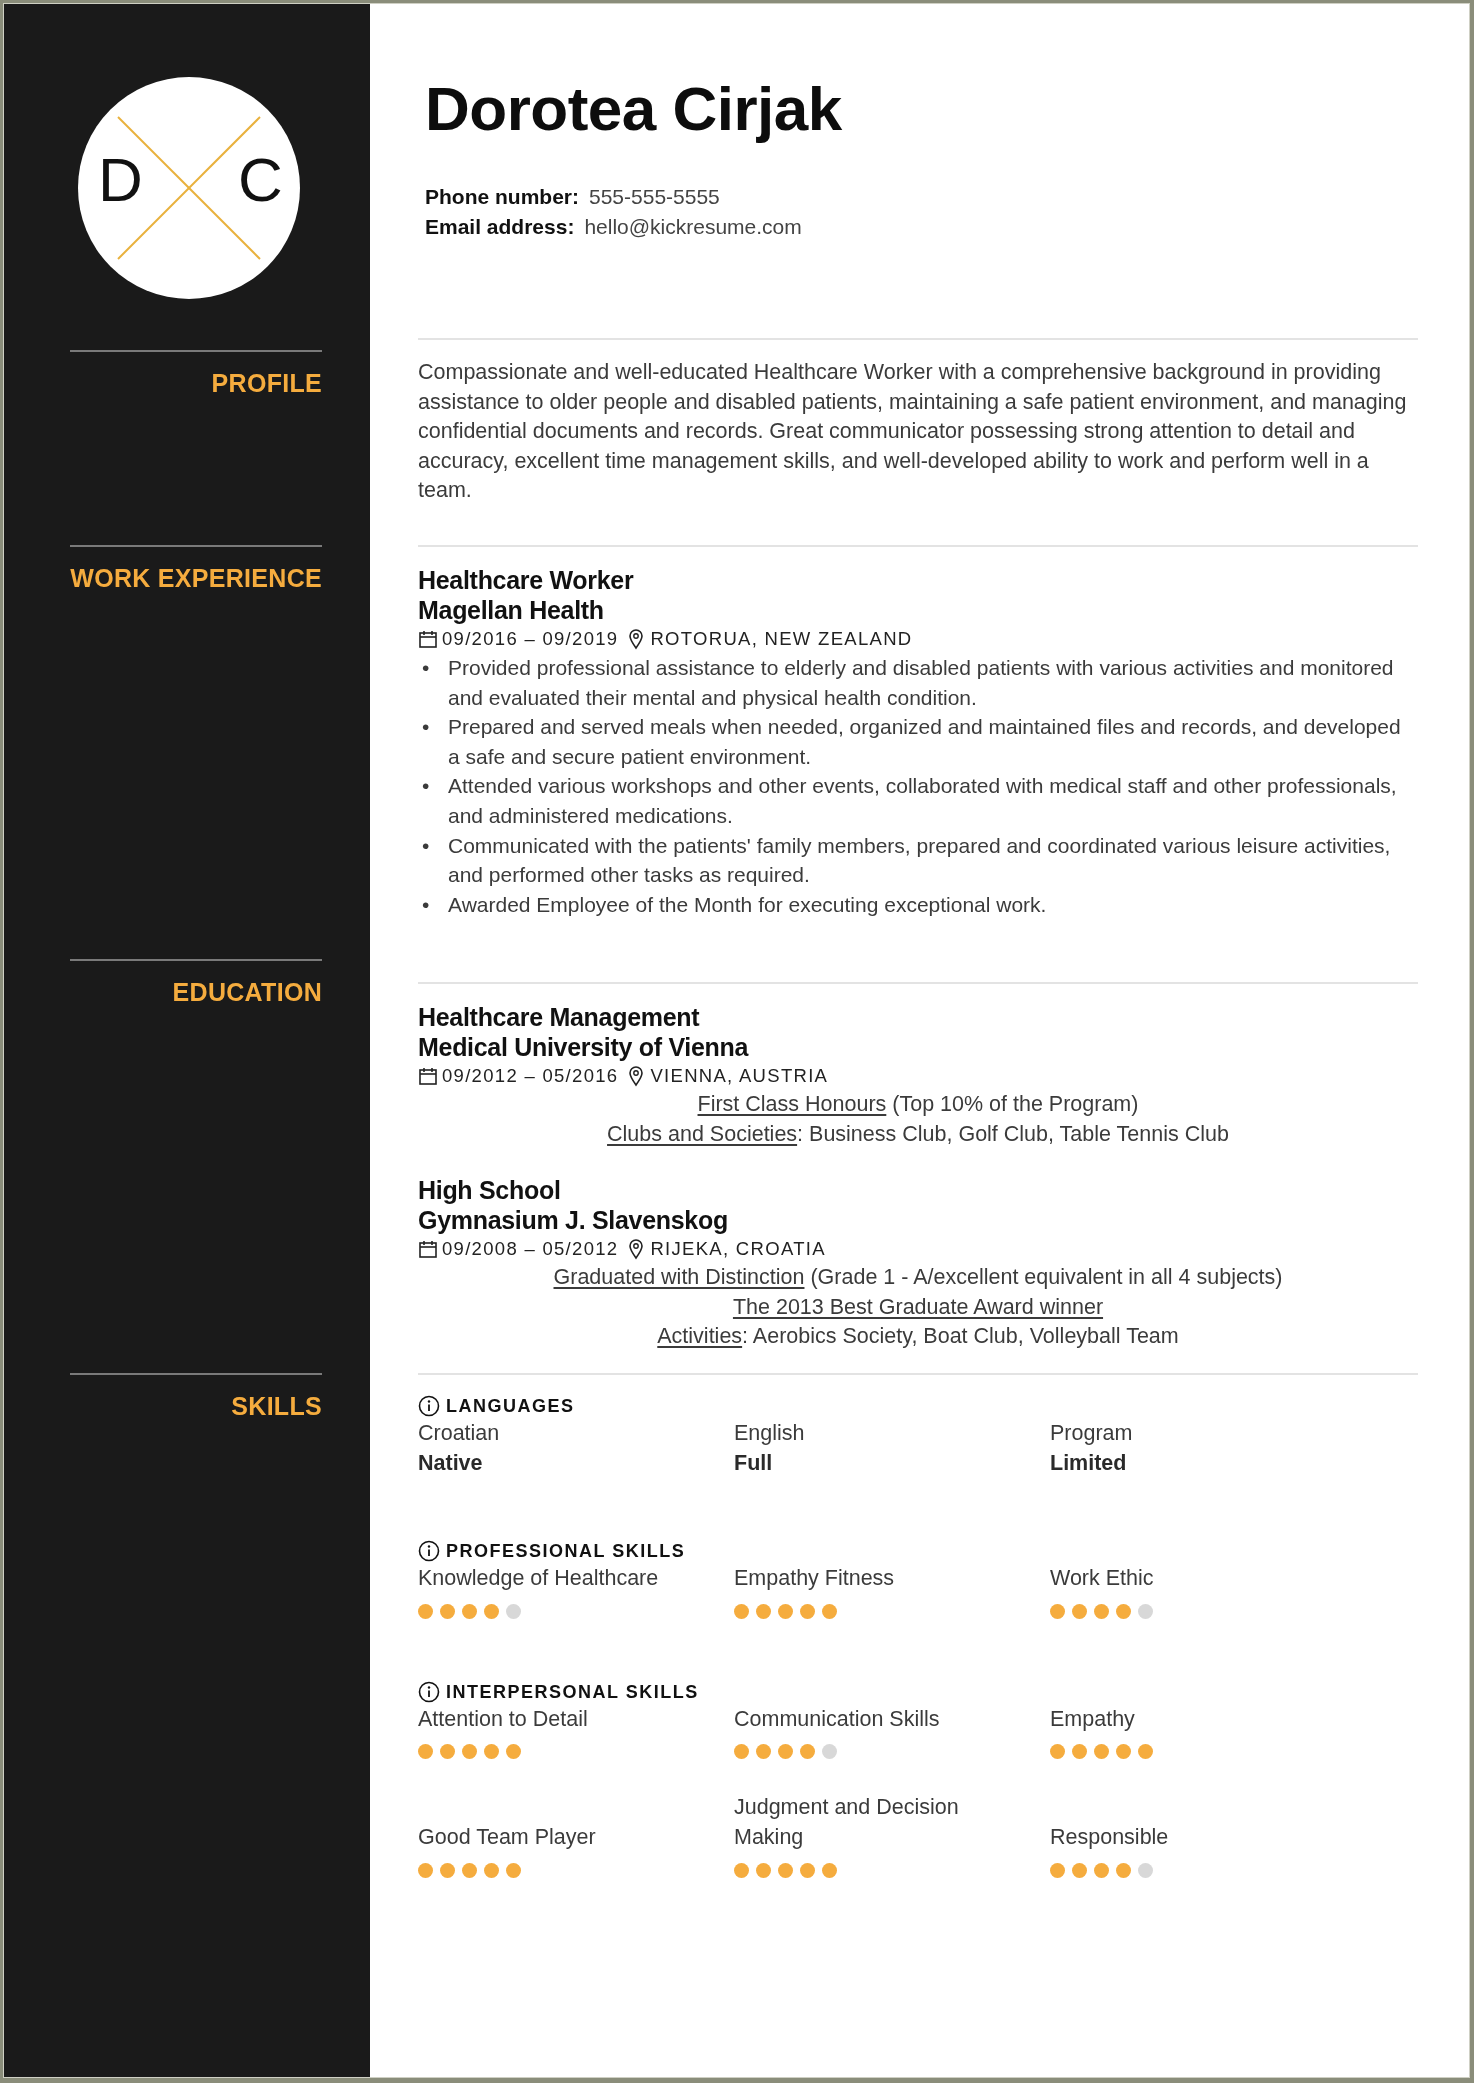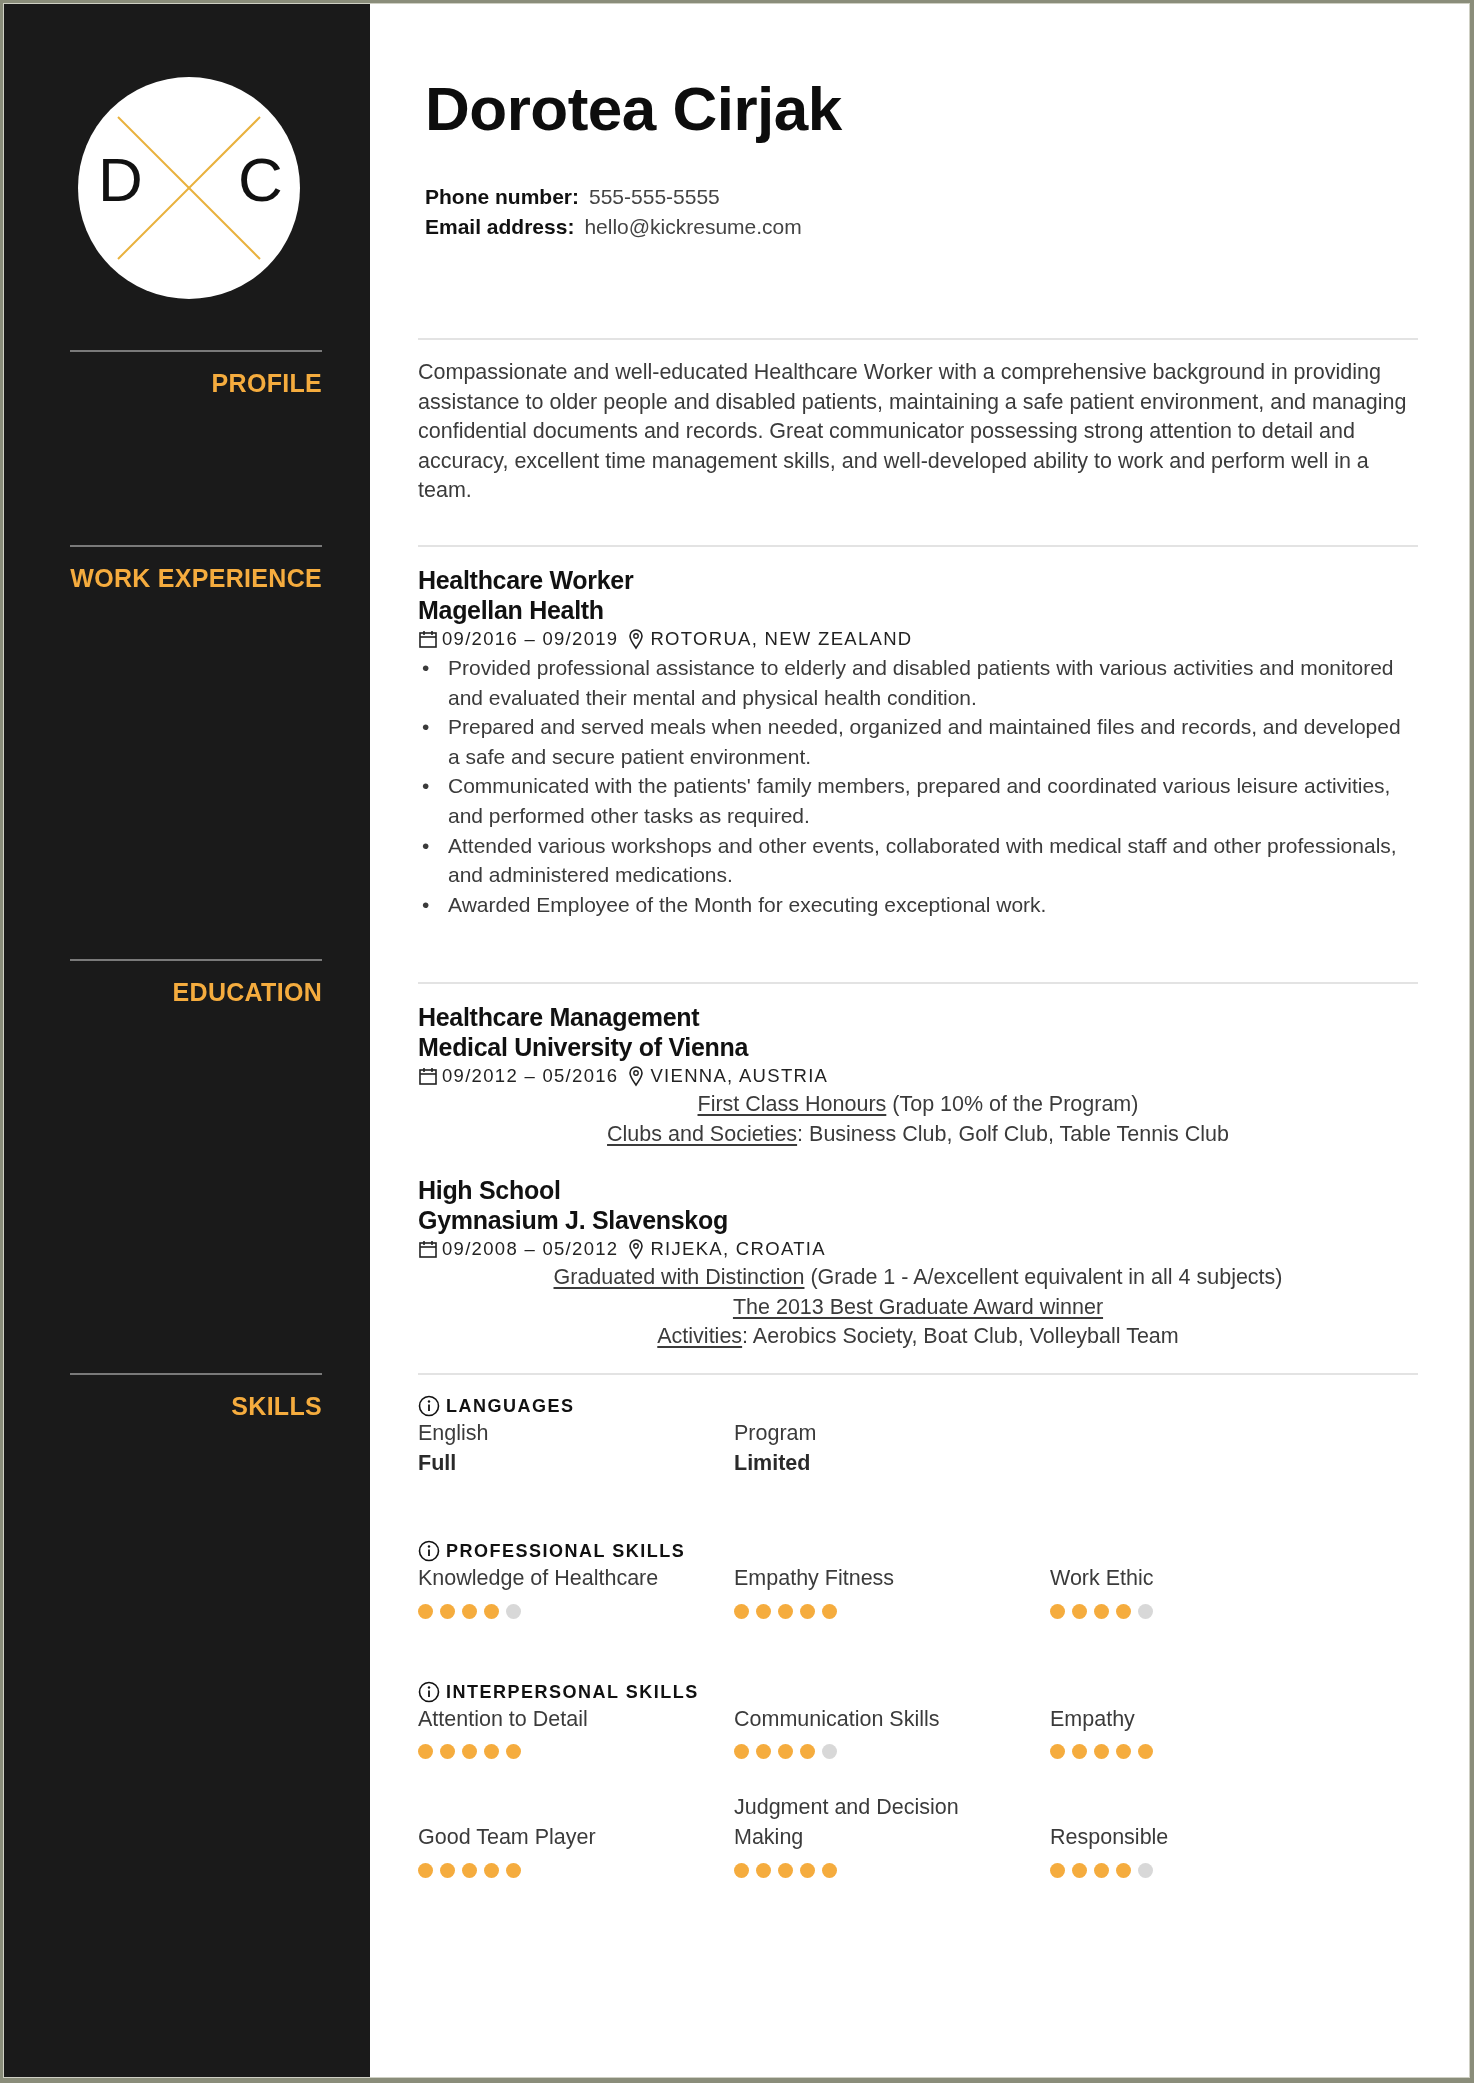--- a/index.html
+++ b/index.html
@@ -130,22 +130,22 @@
           <span>09/2016 – 09/2019</span>
           <svg class="loc-icon" width="16" height="22" viewBox="0 0 16 22">
               <path d="M8 20 C3 13 2 10 2 8 A6 6 0 0 1 14 8 C14 10 13 13 8 20 Z" fill="none" stroke="#222" stroke-width="1.6"></path>
               <circle cx="8" cy="8" r="2.2" fill="none" stroke="#222" stroke-width="1.4"></circle>
             </svg>
           <span>ROTORUA, NEW ZEALAND</span>
         </div>
         <ul class="bullets">
           <li>Provided professional assistance to elderly and disabled patients with various activities and monitored and evaluated their mental and physical health condition.</li>
           <li>Prepared and served meals when needed, organized and maintained files and records, and developed a safe and secure patient environment.</li>
+          <li>Attended various workshops and other events, collaborated with medical staff and other professionals, and administered medications.</li>
           <li>Communicated with the patients' family members, prepared and coordinated various leisure activities, and performed other tasks as required.</li>
-          <li>Attended various workshops and other events, collaborated with medical staff and other professionals, and administered medications.</li>
           <li>Awarded Employee of the Month for executing exceptional work.</li>
         </ul>
       </div>
     </div>
 
     <div class="section" style="top:978px;">
       <div class="rule"></div>
       <div style="margin-top:18px;">
         <div class="job-title">Healthcare Management</div>
         <div class="job-org">Medical University of Vienna</div>
@@ -197,20 +197,24 @@
         <div class="skill-head">
           <svg width="22" height="22" viewBox="0 0 22 22">
               <circle cx="11" cy="11" r="9.5" fill="none" stroke="#111" stroke-width="1.6"></circle>
               <circle cx="11" cy="6.5" r="1.2" fill="#111"></circle>
               <line x1="11" y1="9.5" x2="11" y2="16" stroke="#111" stroke-width="1.8"></line>
             </svg>
           <span>LANGUAGES</span>
         </div>
         <div class="grid">
           <div class="cell">
+              <div class="nm">Croatian</div>
+              <div class="lv">Native</div>
+            </div>
+          <div class="cell">
               <div class="nm">English</div>
               <div class="lv">Full</div>
             </div>
           <div class="cell">
               <div class="nm">Program</div>
               <div class="lv">Limited</div>
             </div>
         </div>
       </div>
 

